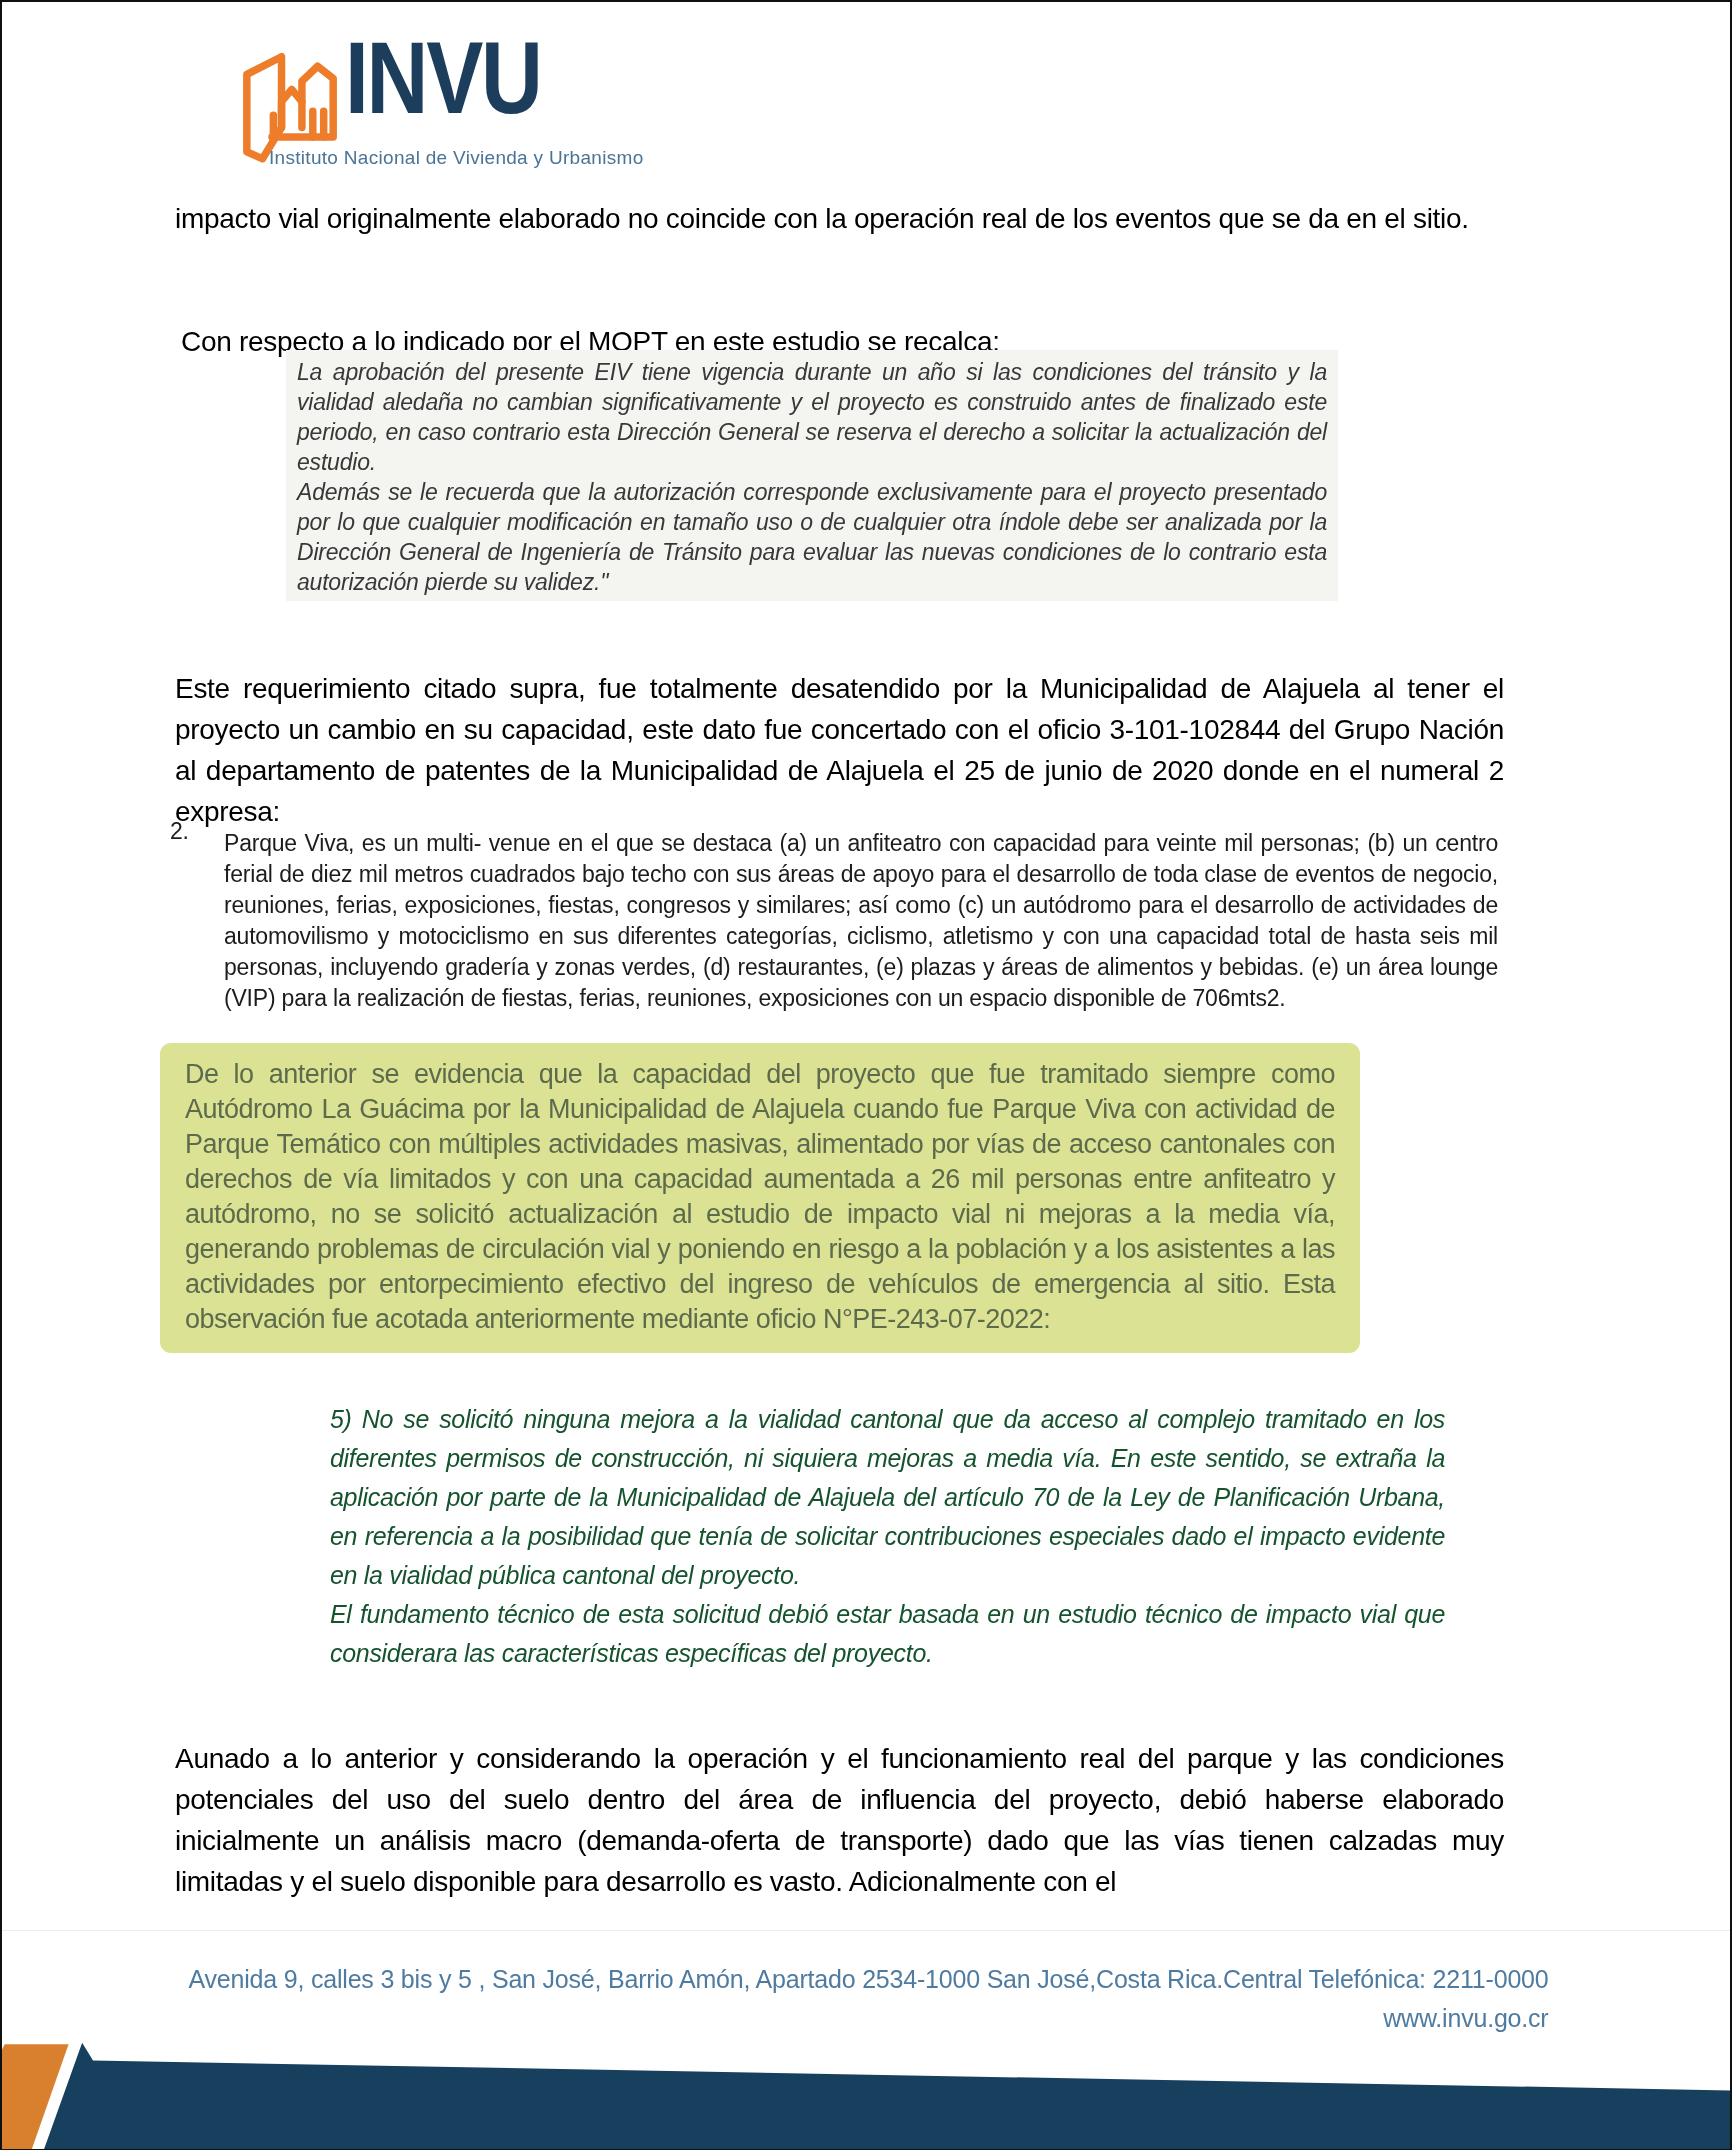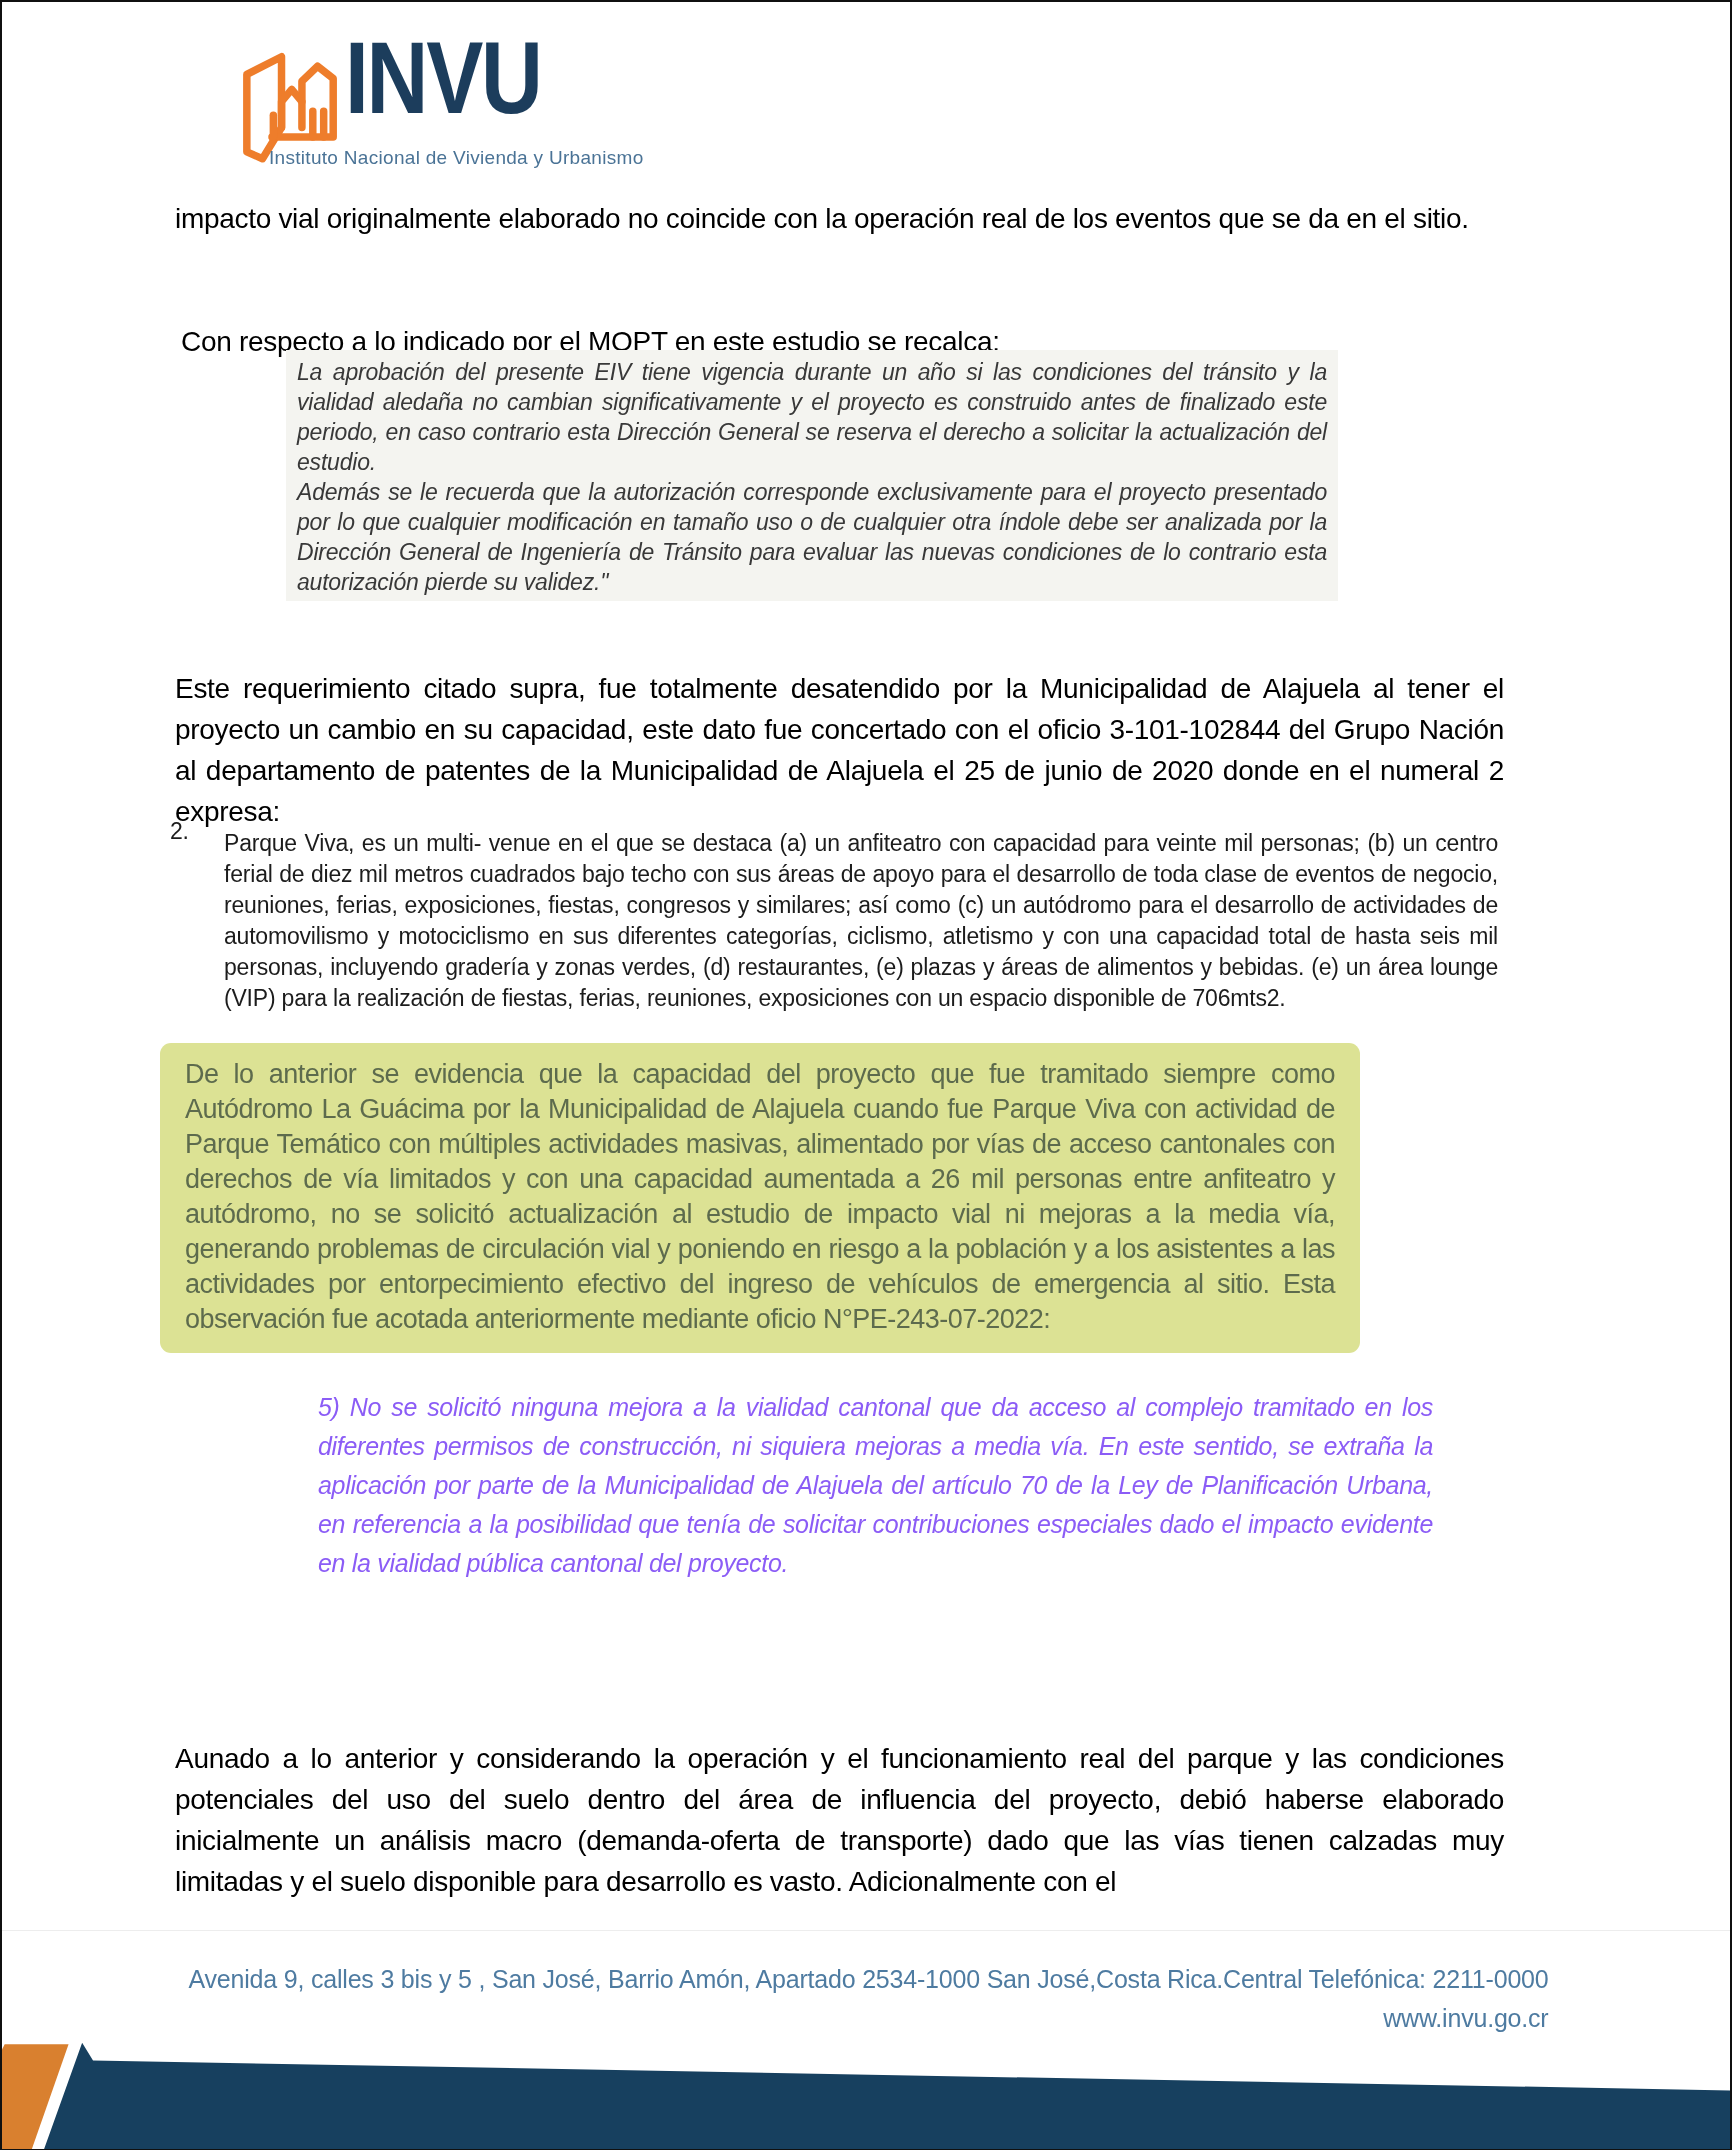--- a/index.html
+++ b/index.html
@@ -67,21 +67,21 @@
     border-radius:11px;
     color:var(--highlight-text,#5D6B4D);
     font-size:27px;line-height:35px;letter-spacing:-0.5px;
     text-align:justify;margin:0;
   }
   
   .quote5{
     position:absolute;left:316px;top:1386px;width:1115px;
     font-style:italic;
     font-size:25px;line-height:39px;letter-spacing:-0.3px;
-    text-align:justify;margin:0;color:#8b5cf6;
+    text-align:justify;margin:12px;color:#14532d;
   }
   .quote5 p{margin:0;}
   
   .footer-divider{position:absolute;left:0;top:1928px;width:100%;height:1.4px;background:#ededed;}
   .footer{
     position:absolute;left:76px;right:71px;top:1958px;
     display:flex;justify-content:center;align-items:flex-start;
     color:var(--footer-blue,#4E7BA1);
     font-size:25px;line-height:39px;letter-spacing:-0.2px;
   }
@@ -121,20 +121,21 @@
 
   <div class="scan-item">
     <span class="num">2.</span>
     <p>Parque Viva,  es un multi- venue en el que se destaca (a) un anfiteatro con capacidad para veinte mil personas; (b) un centro ferial de diez mil metros cuadrados bajo techo con sus áreas de apoyo para el desarrollo de toda clase de eventos de negocio, reuniones, ferias, exposiciones, fiestas, congresos y similares; así como (c) un autódromo para el desarrollo de actividades de  automovilismo y motociclismo en sus diferentes categorías, ciclismo, atletismo y con una capacidad total de hasta seis mil personas, incluyendo gradería y zonas verdes, (d) restaurantes, (e) plazas y áreas de alimentos y bebidas. (e) un área lounge (VIP) para la realización de fiestas, ferias, reuniones, exposiciones con un espacio disponible de  706mts2.</p>
   </div>
 
   <p class="highlight">De lo anterior se evidencia que la capacidad del proyecto que fue tramitado siempre como Autódromo La Guácima por la Municipalidad de Alajuela cuando fue Parque Viva con actividad de Parque Temático con múltiples actividades masivas, alimentado por vías de acceso cantonales con derechos de vía limitados y con una capacidad aumentada a 26 mil personas entre anfiteatro y autódromo, no se solicitó actualización al estudio de impacto vial ni mejoras a la media vía, generando problemas de circulación vial y poniendo en riesgo a la población y a los asistentes a las actividades por entorpecimiento efectivo del ingreso de vehículos de emergencia al sitio. Esta observación fue acotada anteriormente mediante oficio N°PE-243-07-2022:</p>
 
   <blockquote class="quote5">
     <p>5) No se solicitó ninguna mejora a la vialidad cantonal que da acceso al complejo tramitado en los diferentes permisos de construcción, ni siquiera mejoras a media vía. En este sentido, se extraña la aplicación por parte de la Municipalidad de Alajuela del artículo 70 de la Ley de Planificación Urbana, en referencia a la posibilidad que tenía de solicitar contribuciones especiales dado el impacto evidente en la vialidad pública cantonal del proyecto.</p>
+    <p>El fundamento técnico de esta solicitud debió estar basada en un estudio técnico de impacto vial que considerara las características específicas del proyecto.</p>
   </blockquote>
 
   <p class="par" id="p4">Aunado a lo anterior y considerando la operación y el funcionamiento real del parque y las condiciones potenciales del uso del suelo dentro del área de influencia del proyecto,  debió haberse elaborado inicialmente un análisis macro (demanda-oferta de transporte) dado que las vías tienen calzadas muy limitadas y el suelo disponible para desarrollo es vasto.  Adicionalmente con el</p>
 
   <div class="footer-divider"></div>
   <footer class="footer">
     <div>Avenida 9, calles 3 bis y 5 , San José, Barrio Amón, Apartado 2534-1000 San José,Costa Rica.</div>
     <div class="footer-contact">
       <div>Central Telefónica: 2211-0000</div>
       <div>www.invu.go.cr</div>

